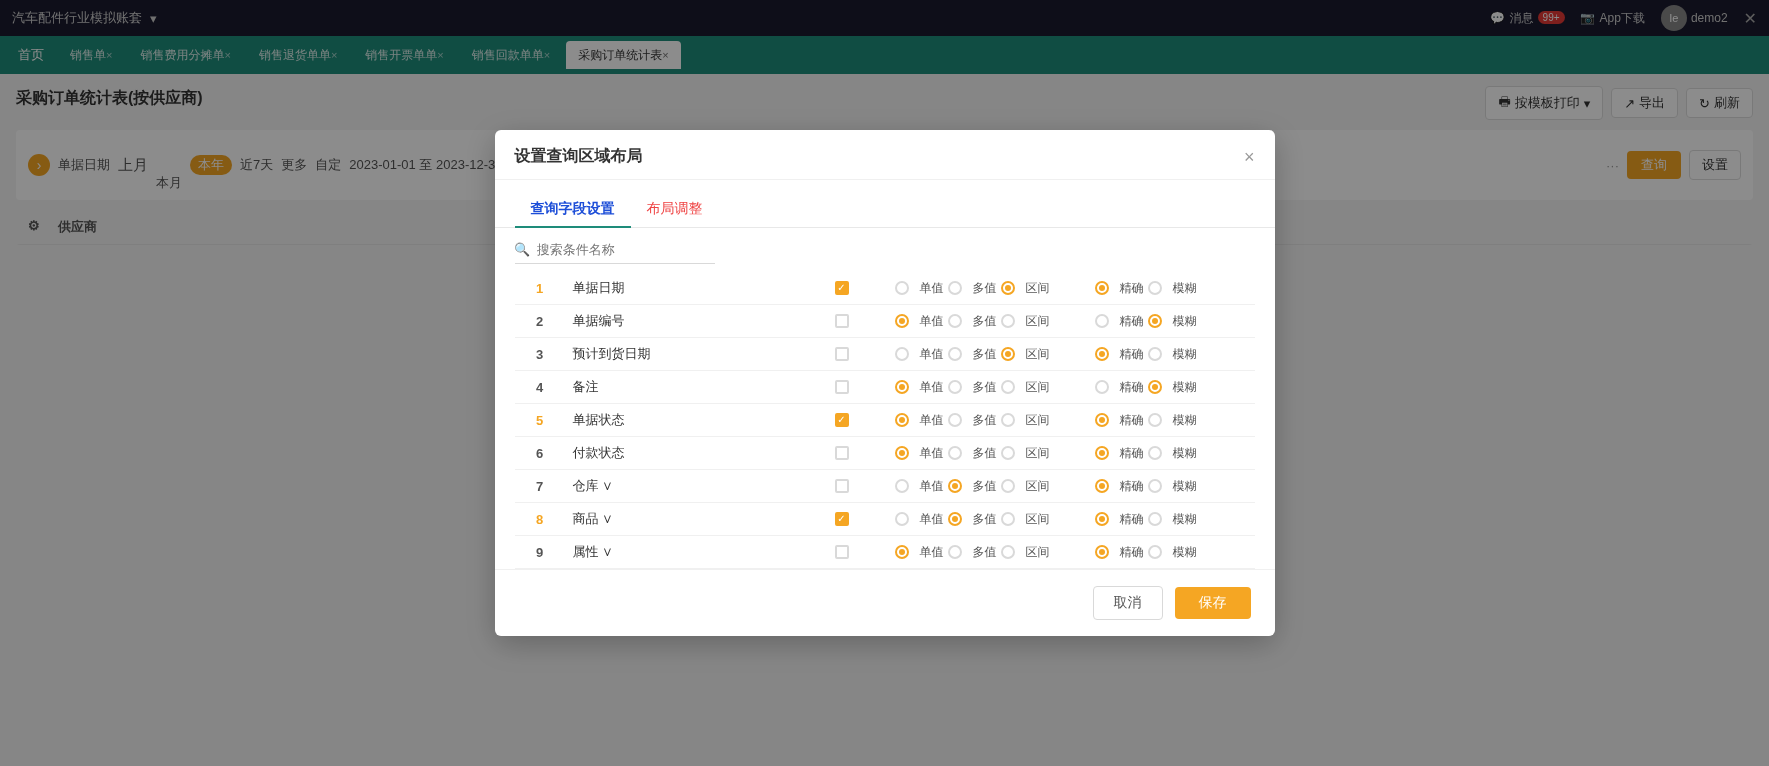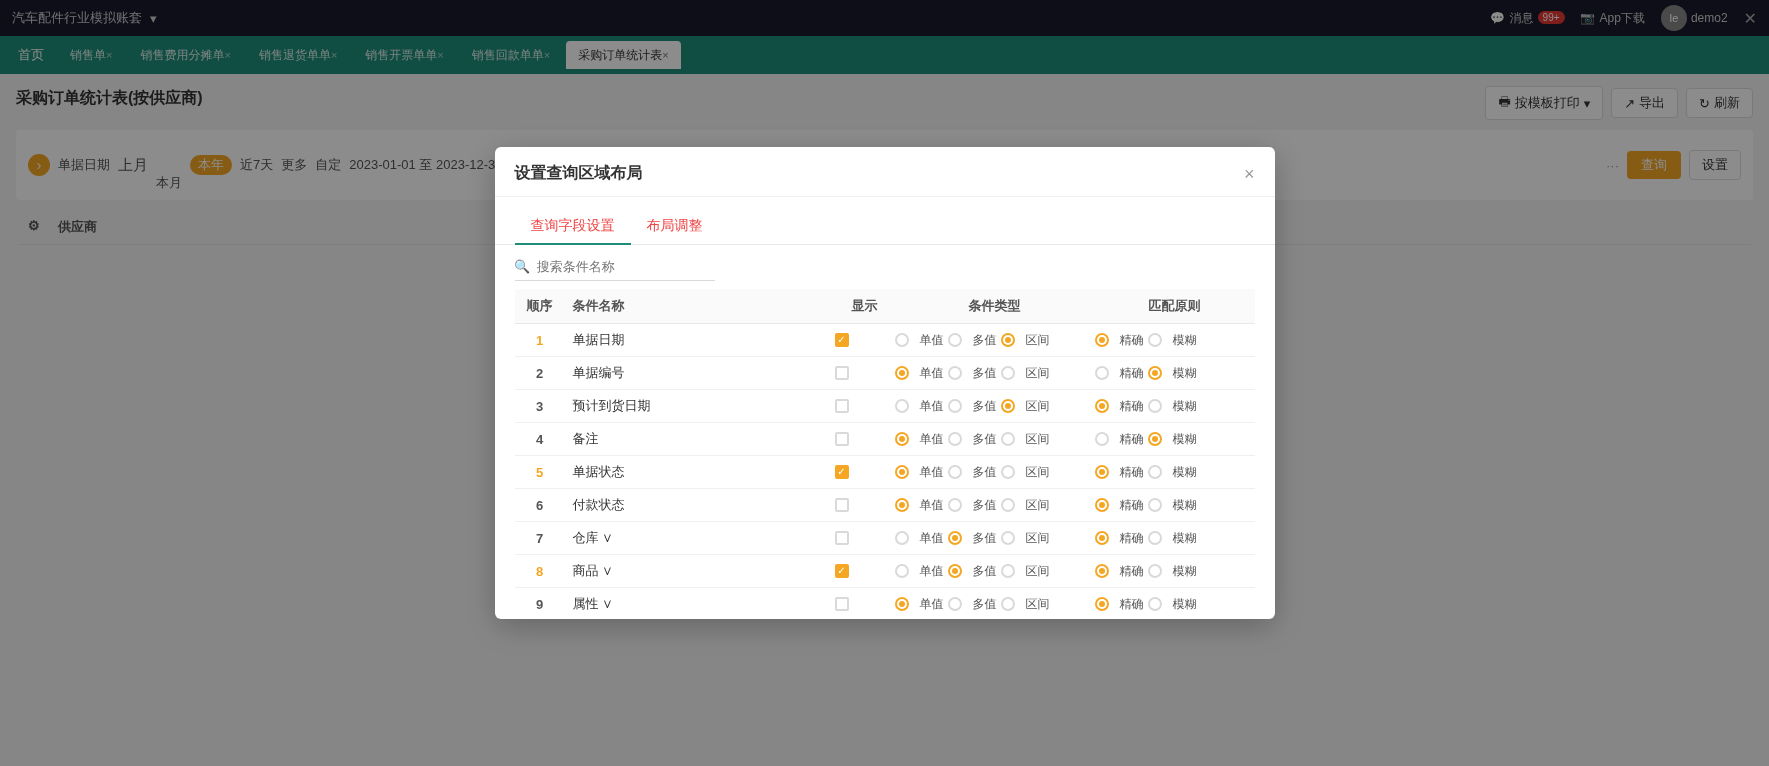--- a/index.html
+++ b/index.html
@@ -121,21 +121,21 @@
     
     .modal-tabs { display: flex; padding: 12px 20px 0; border-bottom: 1px solid #e8e8e8; }
     .modal-tab {
       padding: 8px 16px;
       cursor: pointer;
       font-size: 14px;
       color: #ef4444;
       border-bottom: 2px solid transparent;
       margin-bottom: -1px;
     }
-    .modal-tab.active { color: #ef4444; border-bottom-color: #1e8c7a; font-weight: 400; }
+    .modal-tab.active { color: #1d4ed8; border-bottom-color: #1e8c7a; font-weight: 700; }
 
     
     .search-box {
       display: flex;
       align-items: center;
       margin: 14px 20px 8px;
       border-bottom: 1px solid #d9d9d9;
       padding-bottom: 6px;
       gap: 6px;
       width: 200px;
@@ -346,27 +346,20 @@
       <div class="modal-tab">布局调整</div>
     </div>
 
     <div class="search-box">
       <span style="color:#999;">🔍</span>
       <input type="text" placeholder="搜索条件名称" style="">
     </div>
 
     <div class="cond-table scrollbar-area">
 
-      <div class="cond-table-head">
-        <div class="col-order">顺序</div>
-        <div class="col-name">条件名称</div>
-        <div class="col-display">显示</div>
-        <div class="col-type">条件类型</div>
-        <div class="col-match">匹配原则</div>
-      </div>
 
       <div class="cond-row">
         <div class="order-num">1</div>
         <div class="cond-name">单据日期</div>
         <div class="cond-display">
           <div class="checkbox-sq checked"></div>
         </div>
         <div class="cond-type">
           <div class="radio-item">
               <div class="radio-circle"></div>
@@ -644,14 +637,18 @@
             </div>
           <div class="radio-item">
               <div class="radio-circle"></div>
               <span>模糊</span>
             </div>
         </div>
       </div>
 
     </div>
 
+    <div class="modal-footer">
+      <button class="btn-cancel">取消</button>
+      <button class="btn-save">保存</button>
+    </div>
   </div>
 </div>
 
 </body></html>

